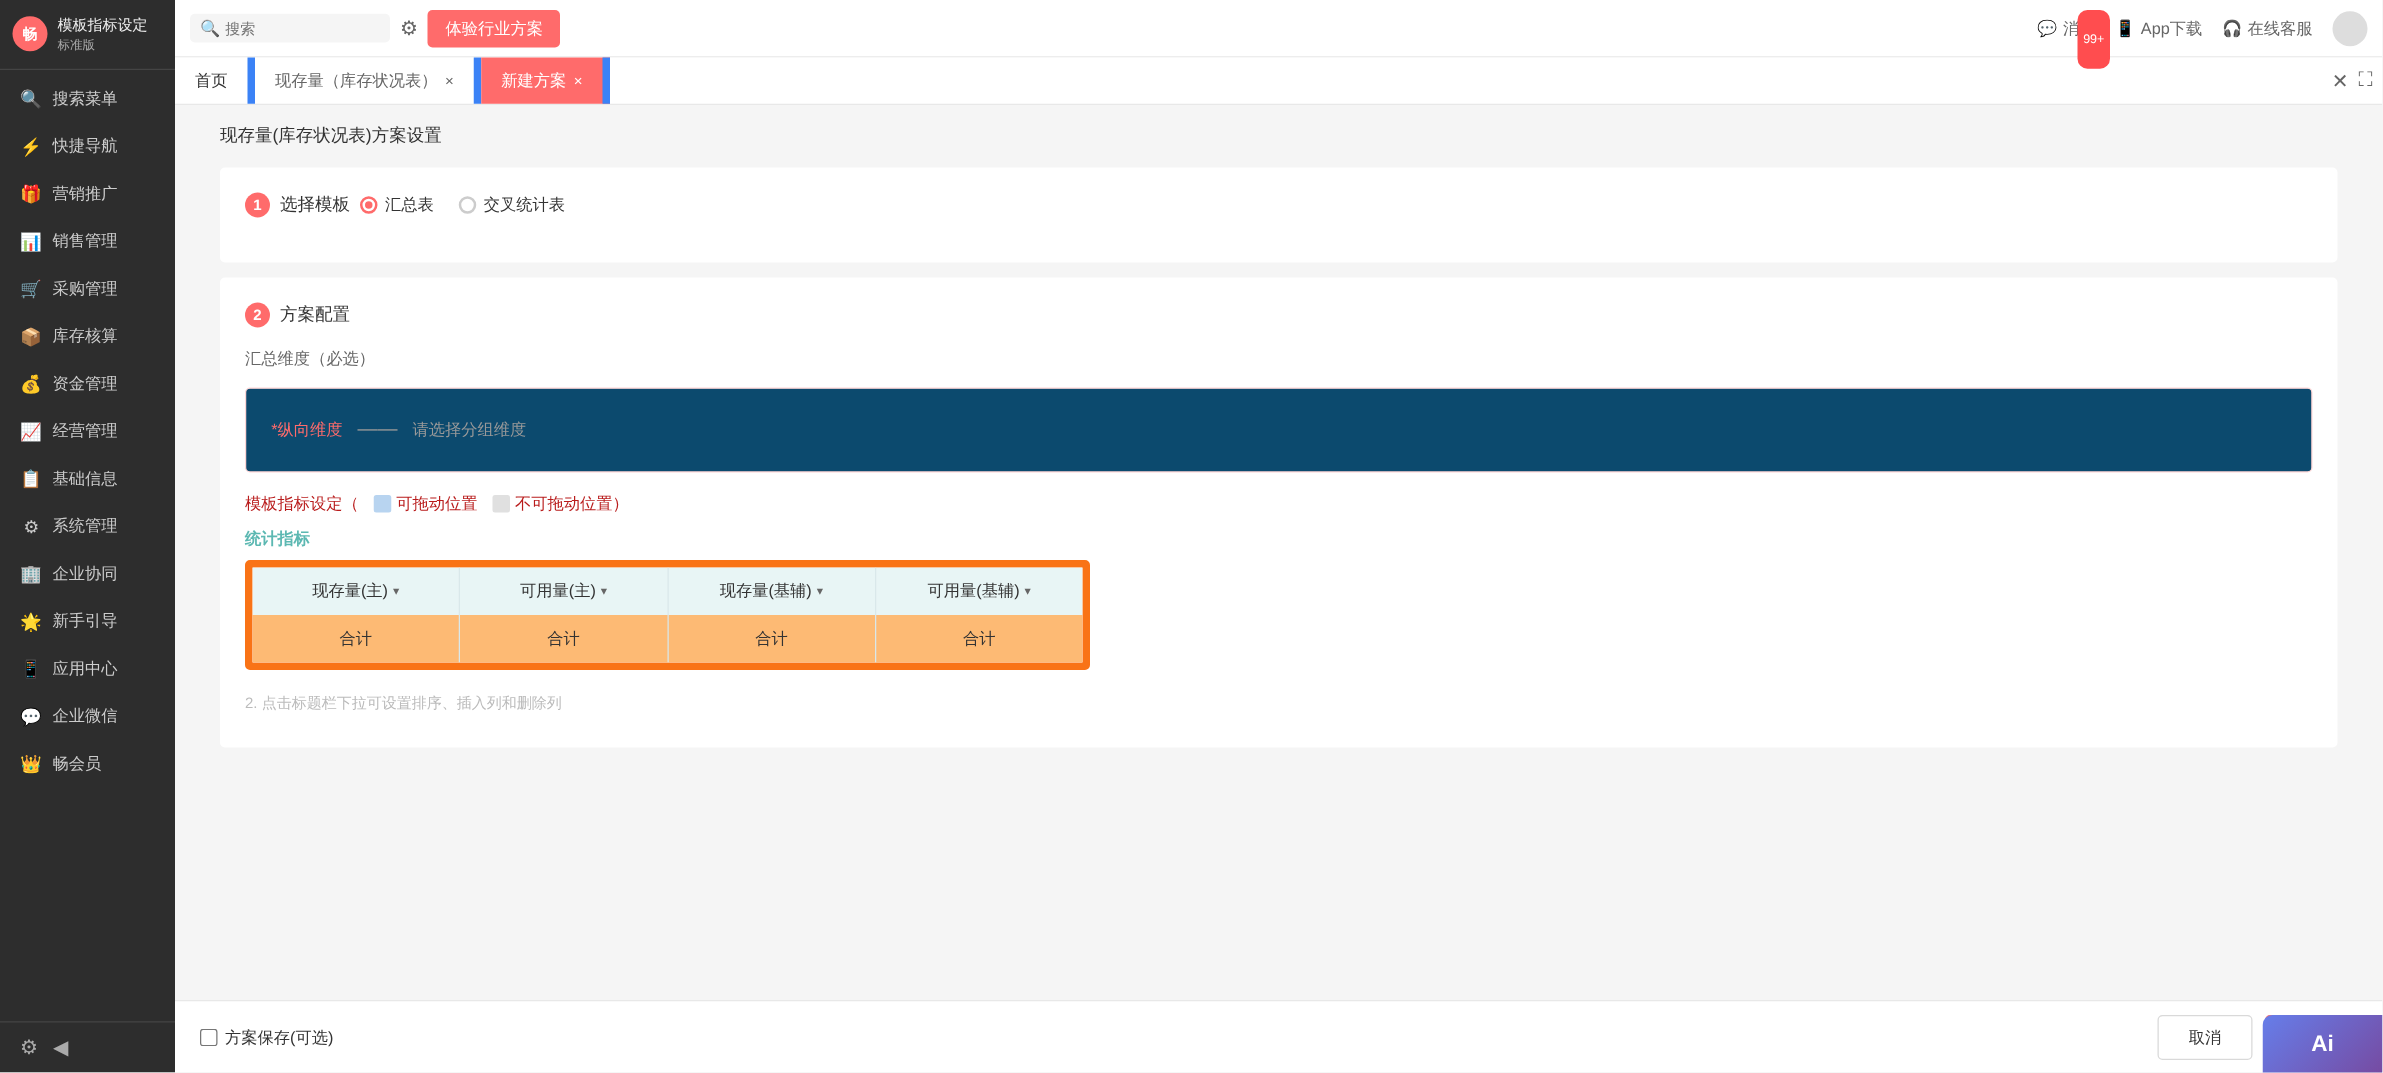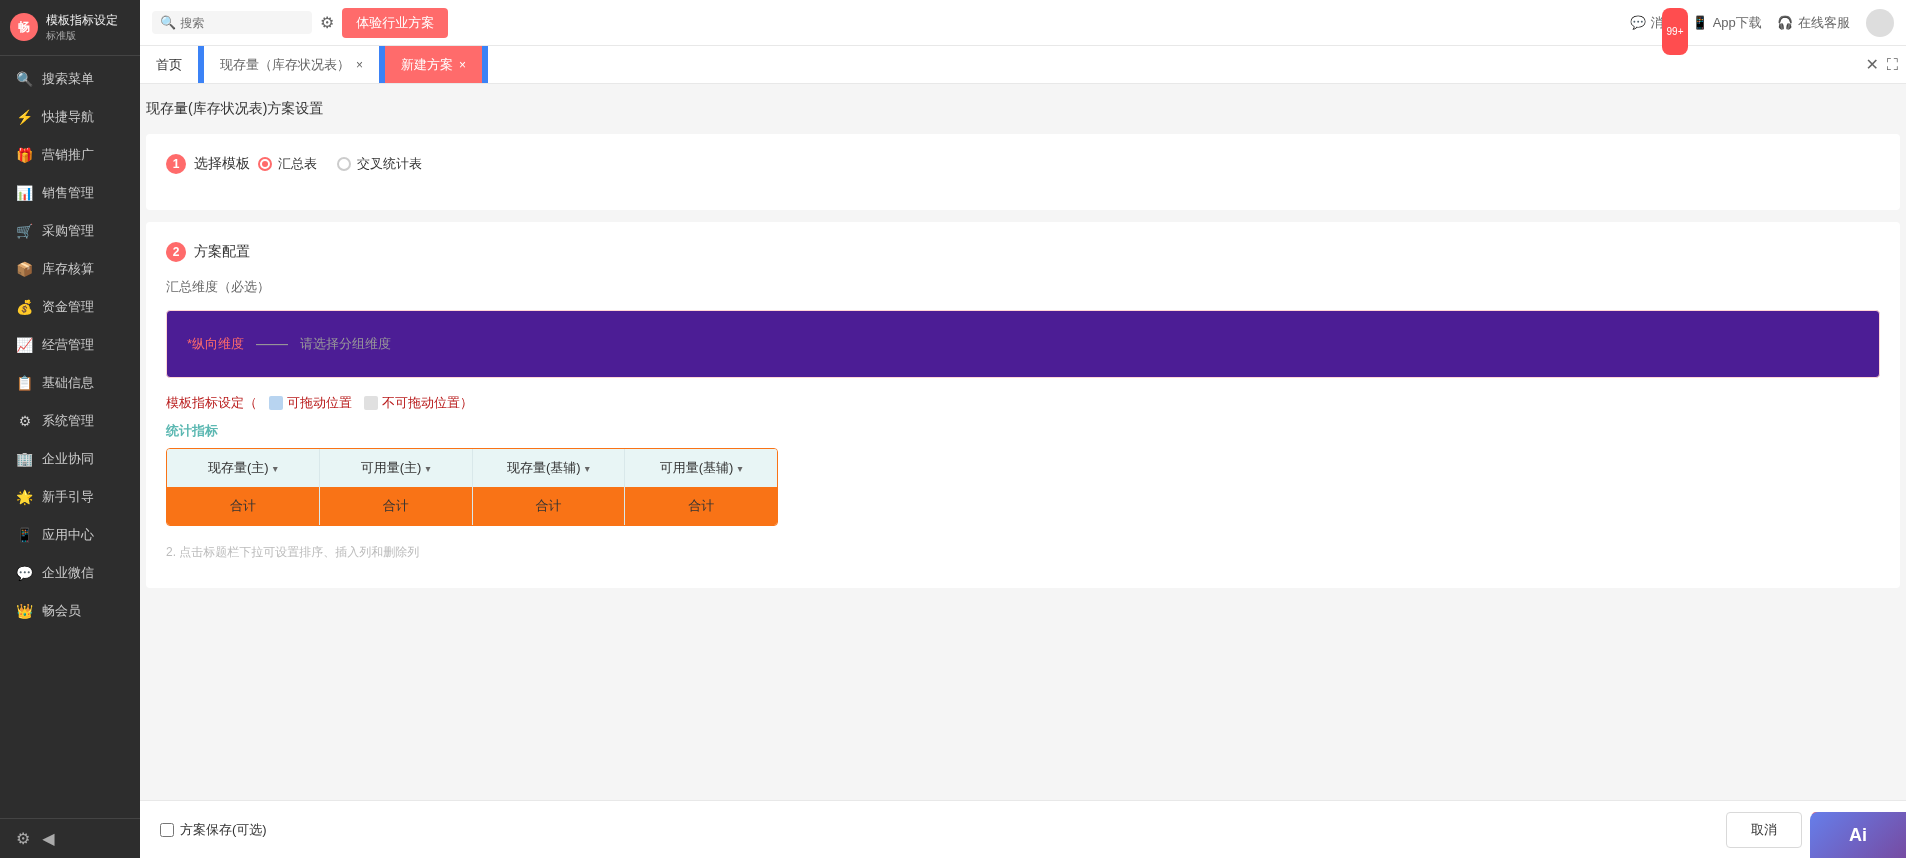--- a/index.html
+++ b/index.html
@@ -121,21 +121,21 @@
     .tab.home { color: #333; }
     .tab.active { background: #ff6b6b; color: white; }
     .tab .close-btn { font-size: 12px; cursor: pointer; }
     .tabs-controls { margin-left: auto; display: flex; align-items: center; padding: 0 8px; gap: 8px; }
     .tabs-controls span { cursor: pointer; font-size: 16px; color: #666; }
 
     
     .content {
       flex: 1;
       overflow-y: auto;
-      padding: 16px 6px;
+      padding: 16px 36px;
       background: #f5f5f5;
       position: relative;
     }
     .page-title { font-size: 14px; color: #333; margin-bottom: 16px; font-weight: normal; }
 
     
     .card {
       background: white;
       border-radius: 4px;
       padding: 20px;
@@ -164,52 +164,52 @@
       display: flex; align-items: center; justify-content: center;
     }
     .radio-dot.checked { border-color: #ff6b6b; }
     .radio-dot.checked::after {
       content: ''; width: 6px; height: 6px; background: #ff6b6b; border-radius: 50%;
     }
 
     
     .section-label { font-size: 13px; color: #666; margin-bottom: 10px; }
     .dimension-area {
-      background: #4c1d95;
+      background: #0c4a6e;
       border: 1px solid #ffd6d6;
       border-radius: 4px;
       padding: 24px 20px;
       margin-bottom: 16px;
       display: flex; align-items: center; gap: 12px; margin-top: 14px;
     }
     .dimension-required { color: #ff6b6b; font-size: 13px; }
     .dimension-dash { color: #999; font-size: 16px; }
     .dimension-placeholder { color: #999; font-size: 13px; }
 
     
     .indicator-settings { margin-bottom: 16px; }
     .indicator-settings-header { display: flex; align-items: center; gap: 12px; margin-bottom: 10px; font-size: 13px; color: #b91c1c; }
     .drag-indicator { display: flex; align-items: center; gap: 4px; }
     .drag-box { width: 14px; height: 14px; background: #b8d4f0; border-radius: 2px; }
     .no-drag-indicator { display: flex; align-items: center; gap: 4px; }
     .no-drag-box { width: 14px; height: 14px; background: #e0e0e0; border-radius: 2px; }
 
     
     .stats-section-label { color: #5cb8b2; font-size: 13px; margin-bottom: 8px; font-weight: 700; }
-    .stats-table { border: 1px solid #f97316; border-radius: 4px; overflow: hidden; width: 612px; }
+    .stats-table { border: 6px solid #f97316; border-radius: 4px; overflow: hidden; width: 676px; }
     .stats-table-header { display: flex; background: #e8f5f5; }
     .stats-table-header-cell {
       flex: 1;
       padding: 10px 12px;
       display: flex; align-items: center; justify-content: center; gap: 4px;
       font-size: 13px; color: #333;
       border-right: 1px solid #d9e8ea;
     }
     .stats-table-header-cell:last-child { border-right: none; }
-    .stats-table-row { display: flex; background: #f97316; }
+    .stats-table-row { display: flex; background: #fdba74; }
     .stats-table-cell {
       flex: 1;
       padding: 10px 12px;
       text-align: center;
       font-size: 13px; color: #333;
       border-right: 1px solid #d9e8ea;
     }
     .stats-table-cell:last-child { border-right: none; }
     .chevron-down { font-size: 10px; color: #666; }
 

